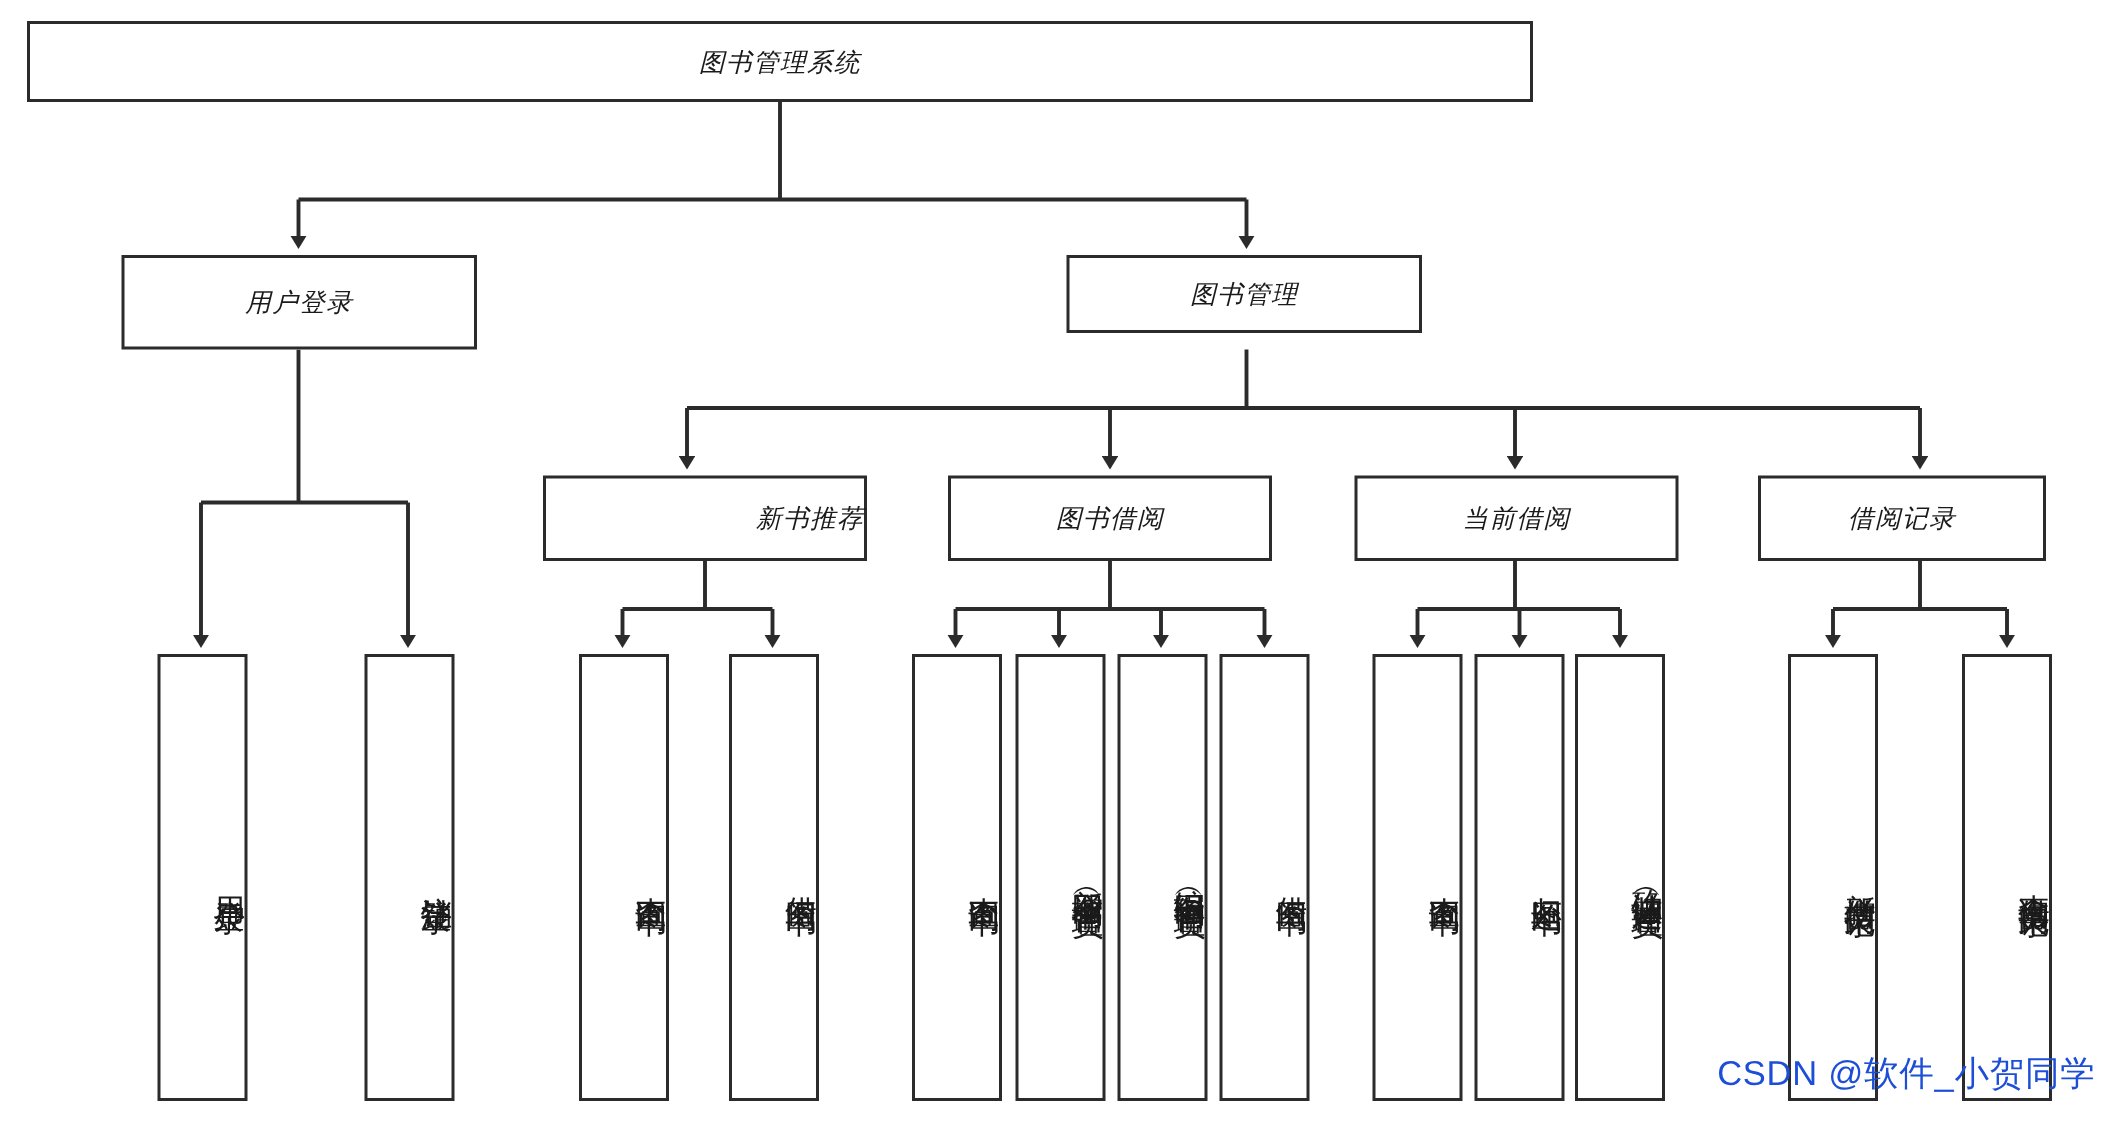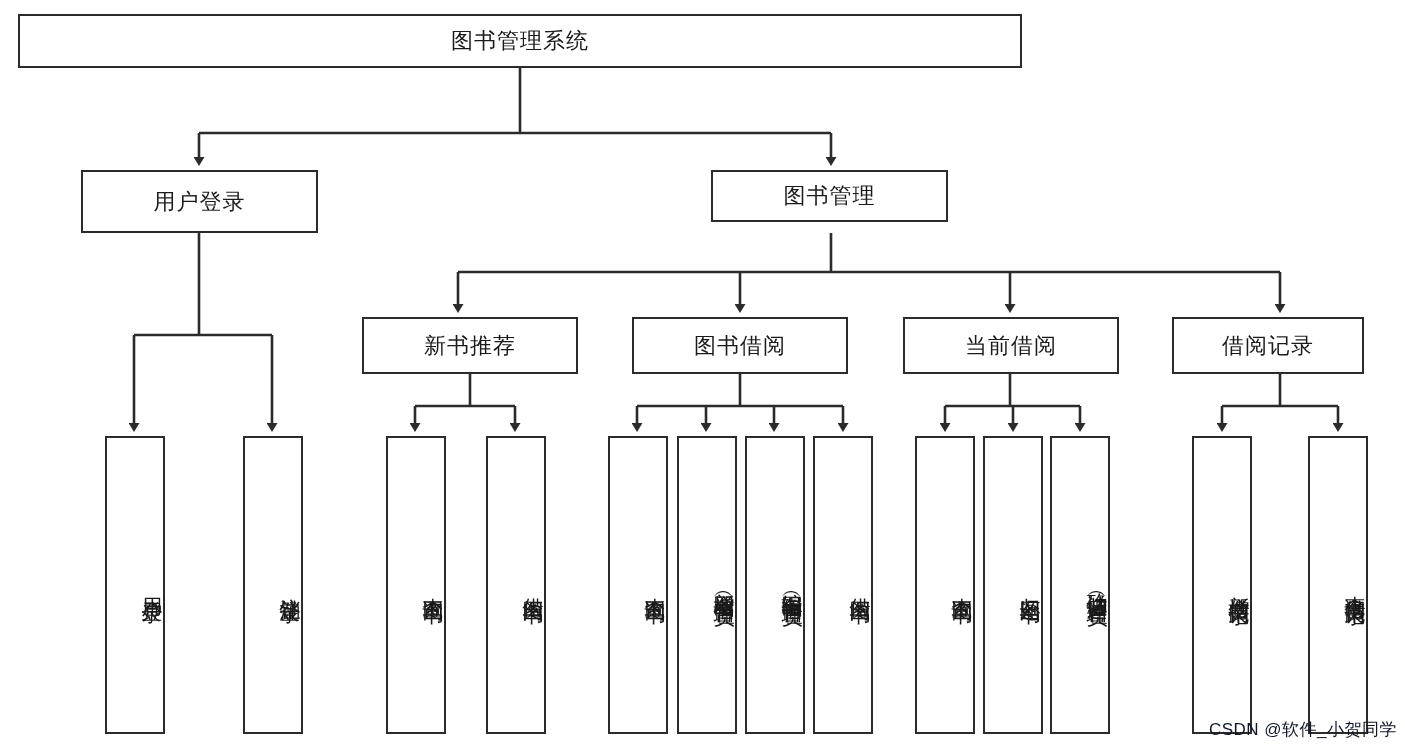--- a/index.html
+++ b/index.html
@@ -30,45 +30,46 @@
     box-sizing: border-box;
     border: 2px solid #2b2b2b;
     background: #ffffff;
     display: flex;
     align-items: center;
     justify-content: center;
     color: #1a1a1a;
     z-index: 2;
   }
   .node.horiz {
-    font-size: 22px;
+    font-size: 17px;
     letter-spacing: 1px;
+    font-style: italic;
   }
   .node.vert {
     writing-mode: vertical-rl;
     text-orientation: upright;
     font-size: 21px;
     letter-spacing: 2px;
     line-height: 1;
     padding-top: 6px;
     padding-bottom: 6px;
     align-items: flex-start;
     justify-content: center;
   }
   .node.vert .vtext {
     writing-mode: vertical-rl;
     text-orientation: upright;
     white-space: nowrap;
   }
   .watermark {
     position: absolute;
     right: 8px;
-    bottom: 6px;
-    font-size: 17px;
-    color: #0f172a;
+    bottom: 16px;
+    font-size: 23px;
+    color: #1d4ed8;
     letter-spacing: 0.5px;
     z-index: 3;
     white-space: nowrap;
   }
 </style>
 </head>
 <body>
 
 <div id="canvas">
 
@@ -126,21 +127,21 @@
     <span>图书管理系统</span>
   </div>
 
   <div class="node horiz" style="left:81px; top:170px; width:237px; height:63px;">
     <span>用户登录</span>
   </div>
   <div class="node horiz" style="left:711px; top:170px; width:237px; height:52px;">
     <span>图书管理</span>
   </div>
 
-  <div class="node horiz" style="left:362px; top:317px; width:216px; height:57px;">
+  <div class="node horiz" style="left:362px; top:317px; width:216px; height:57px;justify-content:flex-end;">
     <span>新书推荐</span>
   </div>
   <div class="node horiz" style="left:632px; top:317px; width:216px; height:57px;">
     <span>图书借阅</span>
   </div>
   <div class="node horiz" style="left:903px; top:317px; width:216px; height:57px;">
     <span>当前借阅</span>
   </div>
   <div class="node horiz" style="left:1172px; top:317px; width:192px; height:57px;">
     <span>借阅记录</span>

